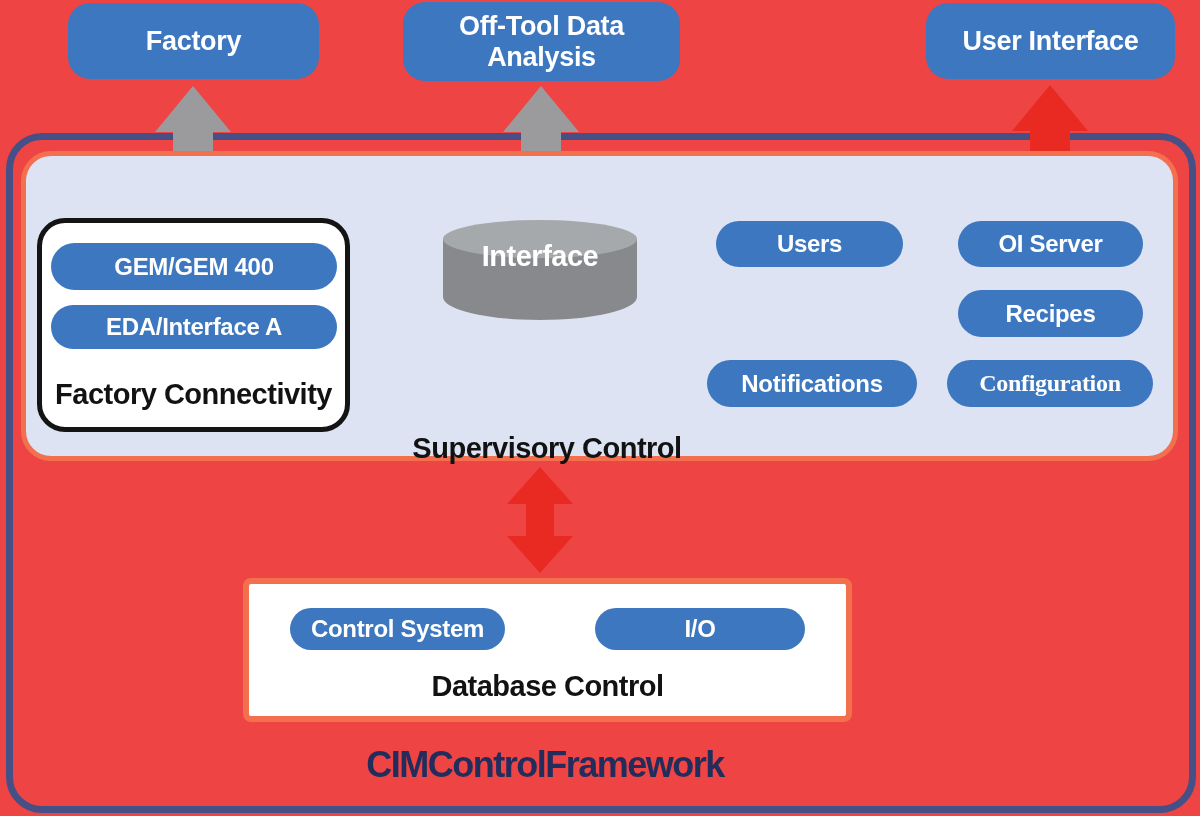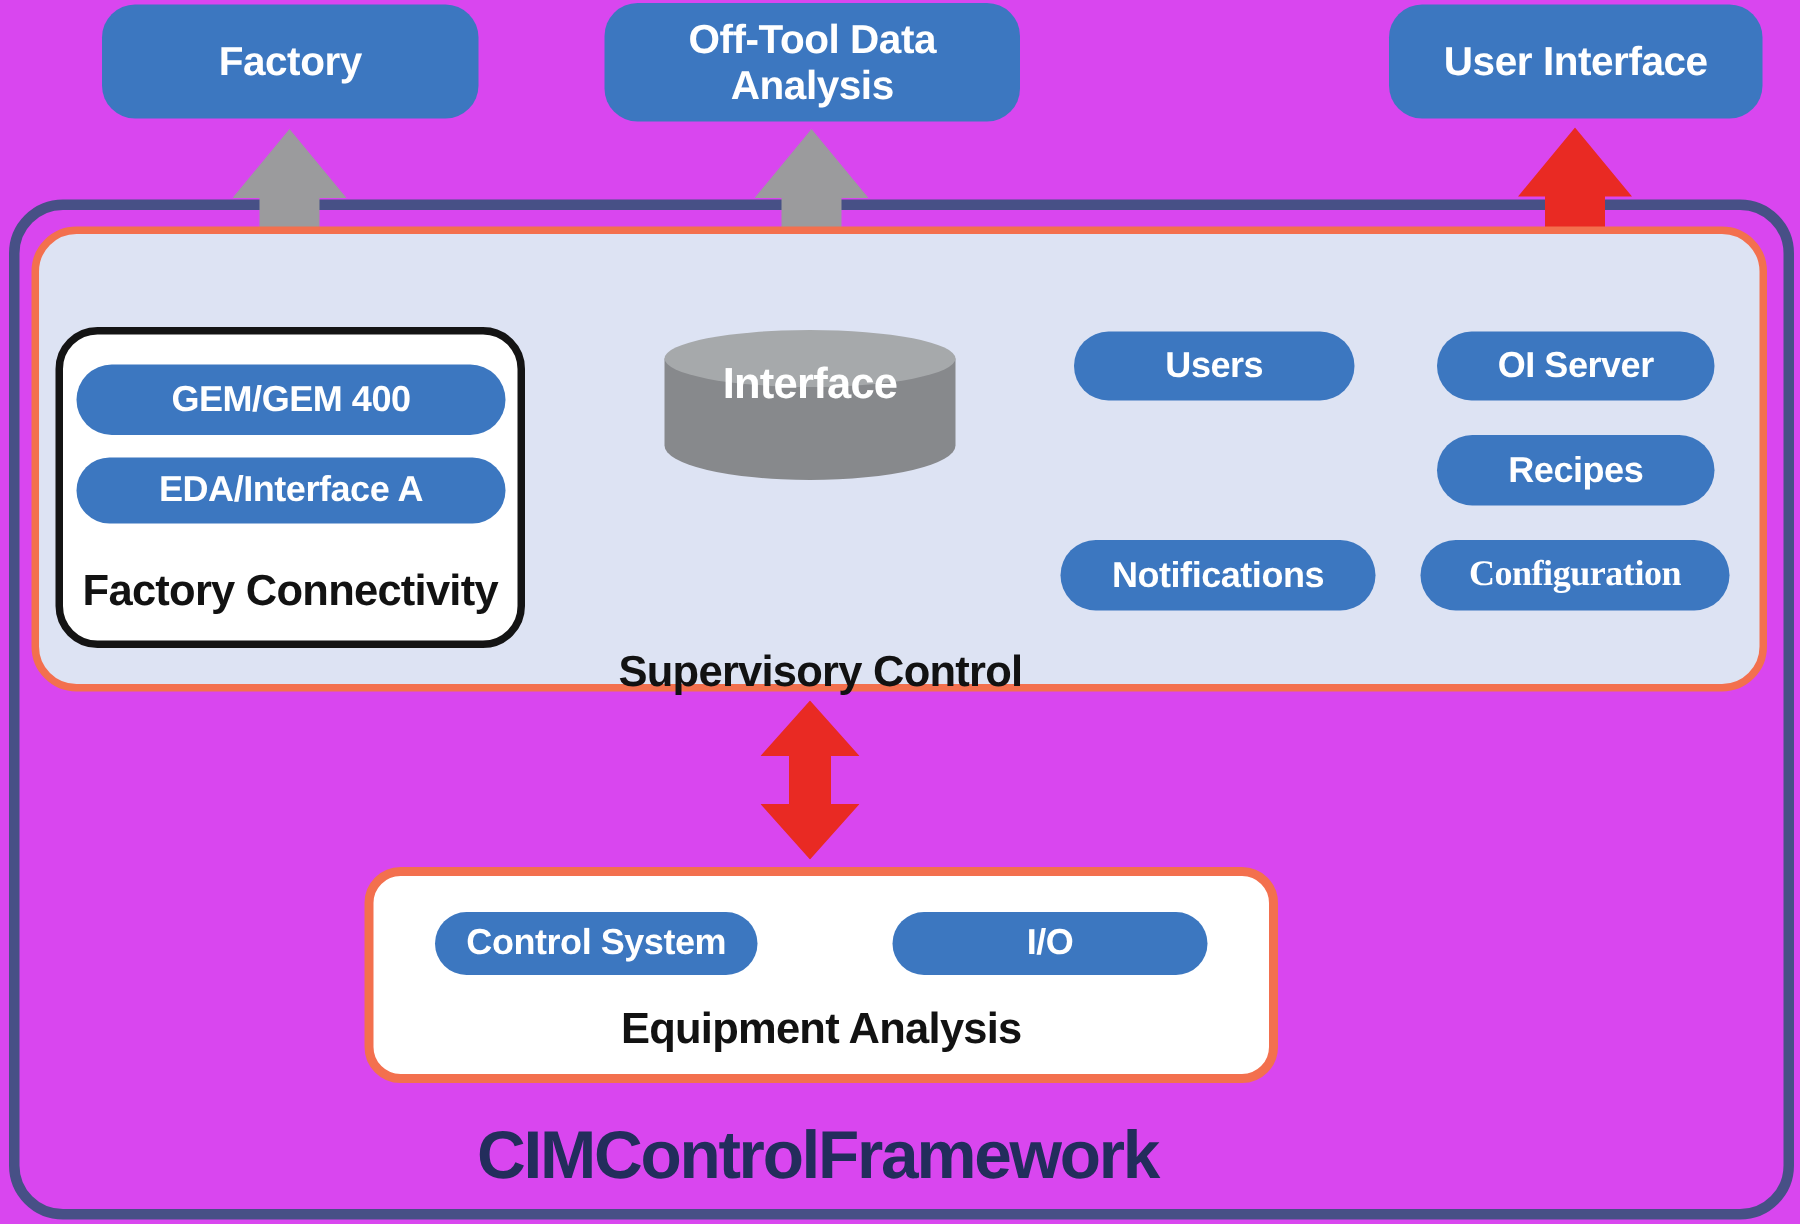--- a/index.html
+++ b/index.html
@@ -1,17 +1,17 @@
 <!DOCTYPE html>
 <html><head>
 <meta charset="utf-8">
 <style>
   html,body{margin:0;padding:0;background:#ffffff;}
   #stage{
-    position:relative;width:1200px;height:816px;background:#d946ef;overflow:hidden;
+    position:relative;width:1200px;height:816px;background:#ef4444;overflow:hidden;
     font-family:"Liberation Sans","DejaVu Sans",sans-serif;font-weight:bold;
   }
   .abs{position:absolute;box-sizing:border-box;}
   
   .top-node{
     background:#3c77c0;color:#ffffff;border-radius:22px;
     display:flex;align-items:center;justify-content:center;text-align:center;
     font-size:27px;line-height:1.12;letter-spacing:-0.3px;padding:0 10px;
   }
   
@@ -30,25 +30,25 @@
     background:#ffffff;border:5px solid #141414;border-radius:28px;
   }
   .pill{
     position:absolute;box-sizing:border-box;background:#3c77c0;color:#ffffff;
     border-radius:24px;display:flex;align-items:center;justify-content:center;
     font-size:24px;letter-spacing:-0.3px;text-align:center;
   }
   .black-label{color:#121212;text-align:center;font-size:29px;letter-spacing:-0.5px;}
   #equipment-box{
     left:243px;top:578px;width:609px;height:144px;
-    background:#ffffff;border:6px solid #f3704e;border-radius:24px;
+    background:#ffffff;border:6px solid #f3704e;border-radius:8px;
   }
   #framework-title{
     left:245px;top:744px;width:600px;text-align:center;
-    font-size:45px;letter-spacing:-1.5px;color:#232d5c;
+    font-size:36px;letter-spacing:-1.5px;color:#232d5c;
   }
   .arrow-svg{position:absolute;display:block;}
   #database-label{
     left:442px;top:240px;width:196px;text-align:center;
     color:#ffffff;font-size:29px;letter-spacing:-0.5px;
   }
 </style>
 </head>
 <body>
 
@@ -121,18 +121,18 @@
     <polygon points="33,0 66,37 47,37 47,69 66,69 33,106 0,69 19,69 19,37 0,37" fill="#e92a23"></polygon>
   </svg>
 
   <div class="abs" id="equipment-box">
     <div class="pill" style="left:41px;top:24px;width:215px;height:42px;">
       <span>Control System</span>
     </div>
     <div class="pill" style="left:346px;top:24px;width:210px;height:42px;">
       <span>I/O</span>
     </div>
-    <div class="abs black-label" style="left:0;top:86px;width:597px;">Equipment Analysis</div>
+    <div class="abs black-label" style="left:0;top:86px;width:597px;">Database Control</div>
   </div>
 
   <div class="abs" id="framework-title">CIMControlFramework</div>
 
 </div>
 
 </body></html>

